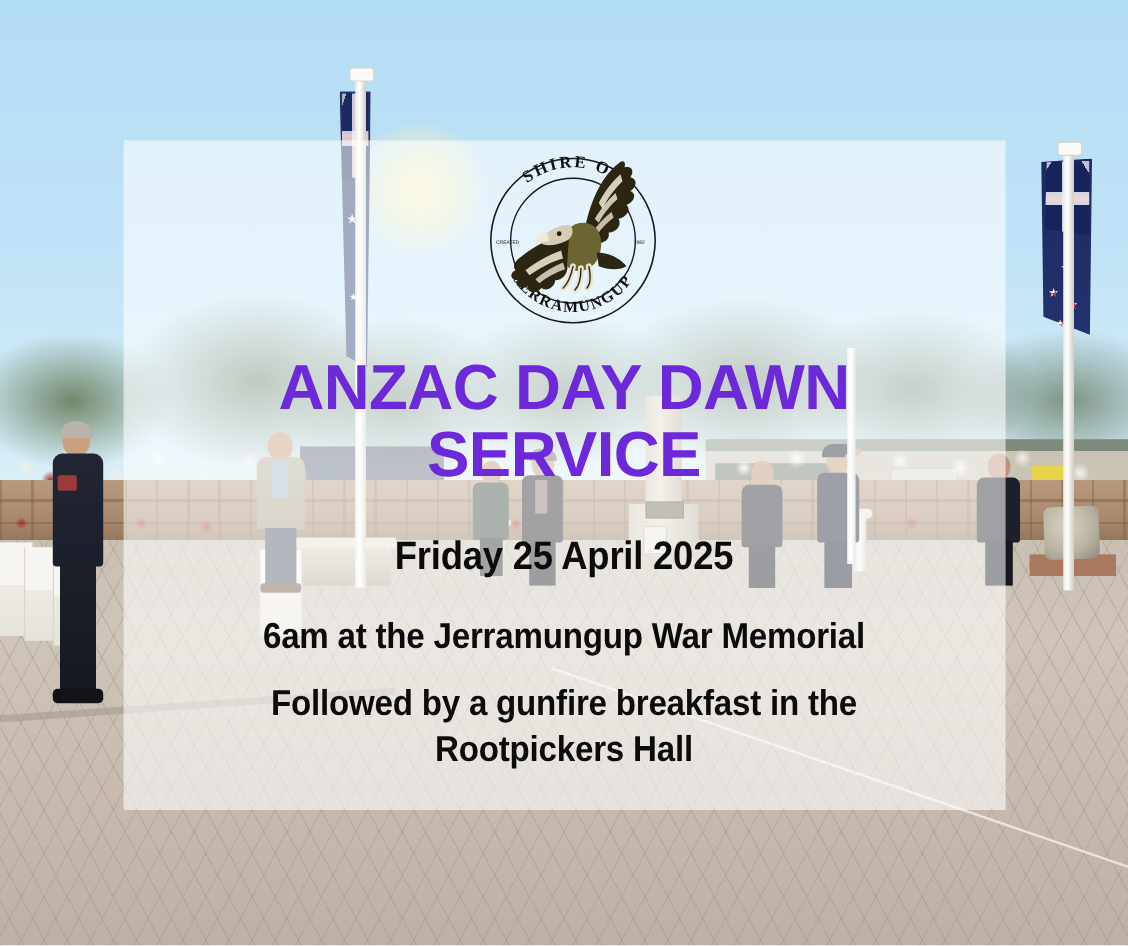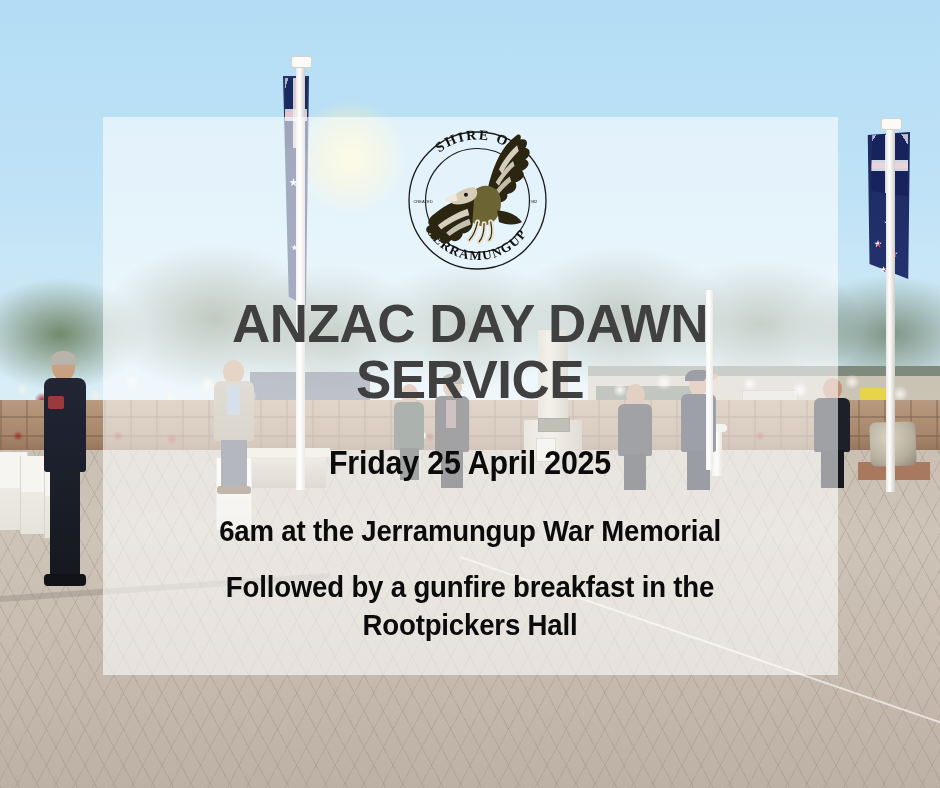--- a/index.html
+++ b/index.html
@@ -408,21 +408,21 @@
   .title {
     position: absolute;
     left: 120px; top: 296px;
     width: 700px;
     text-align: center;
     font-family: "Liberation Sans", sans-serif;
     font-weight: bold;
     font-size: 53px;
     line-height: 1.05;
     letter-spacing: -0.5px;
-    color: #404040;
+    color: #6d28d9;
     margin: 0;
   }
 
   .date-line {
     position: absolute;
     left: 120px; top: 444px;
     width: 700px;
     text-align: center;
     font-family: "Liberation Sans", sans-serif;
     font-weight: bold;

